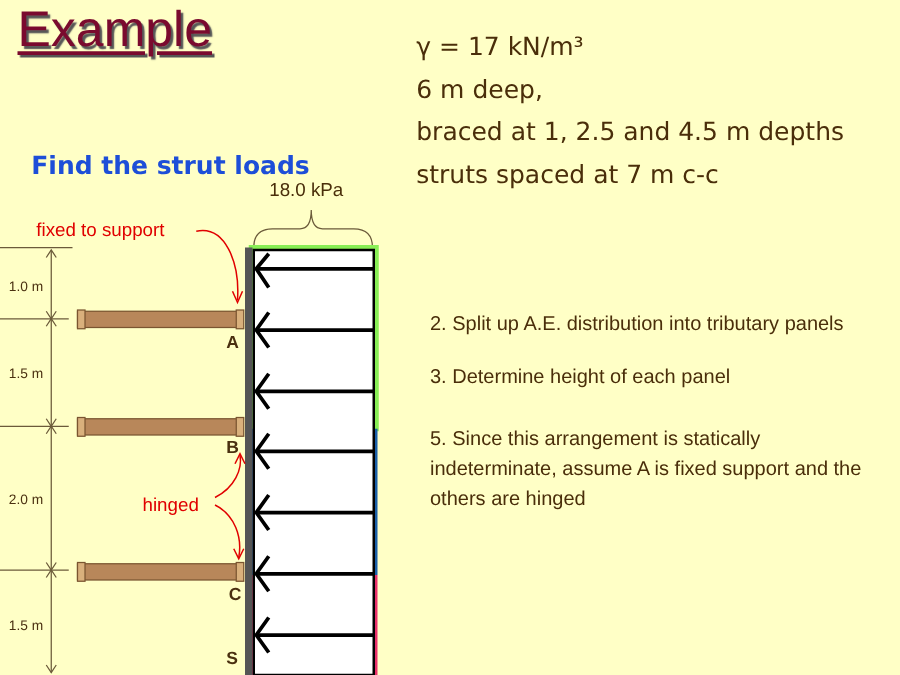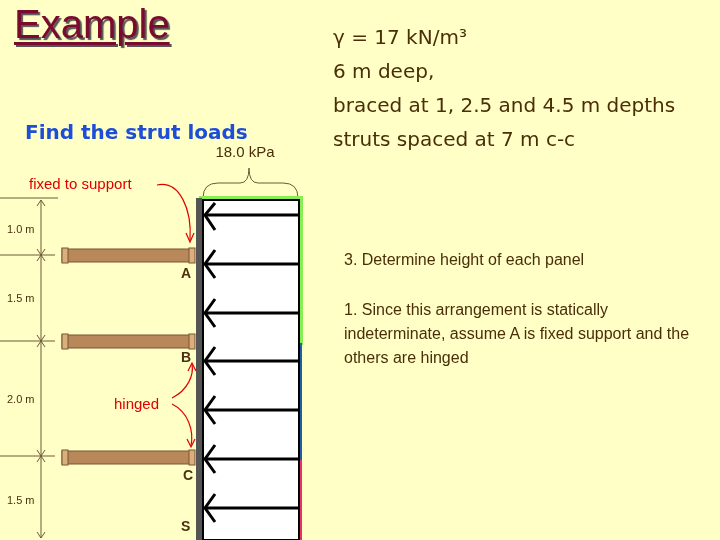--- a/index.html
+++ b/index.html
@@ -21,22 +21,23 @@
 <div id="subtitle" class="abs">Find the strut loads</div>
 
 <div id="given" class="abs">
   <div>γ = 17 kN/m³</div>
   <div>6 m deep,</div>
   <div>braced at 1, 2.5 and 4.5 m depths</div>
   <div>struts spaced at 7 m c-c</div>
 </div>
 
 <div id="steps" class="abs">
+  <p>2.  Split up A.E. distribution into tributary panels</p>
   <p style="margin-bottom:26px">3.  Determine height of each panel</p>
-  <p>1.  Since this arrangement is statically indeterminate, assume A is fixed support and the others are hinged</p>
+  <p>5.  Since this arrangement is statically indeterminate, assume A is fixed support and the others are hinged</p>
 </div>
 
 <svg width="720" height="540">
 
   <text class="lbl" x="245" y="157" font-size="15" fill="#4a2e0a" text-anchor="middle">18.0 kPa</text>
   <path d="M203,198 Q203,183 218,183 L240,183 Q249,183 249,168 Q249,183 258,183 L283,183 Q298,183 298,198" fill="none" stroke="#6b5a3a" stroke-width="1"></path>
 
   <rect x="201" y="198" width="100" height="145" fill="none" stroke="#88ee55" stroke-width="4"></rect>
   <line x1="300" y1="343" x2="300" y2="460" stroke="#1a5fa8" stroke-width="4"></line>
   <line x1="300" y1="460" x2="300" y2="540" stroke="#e8306a" stroke-width="4"></line>

